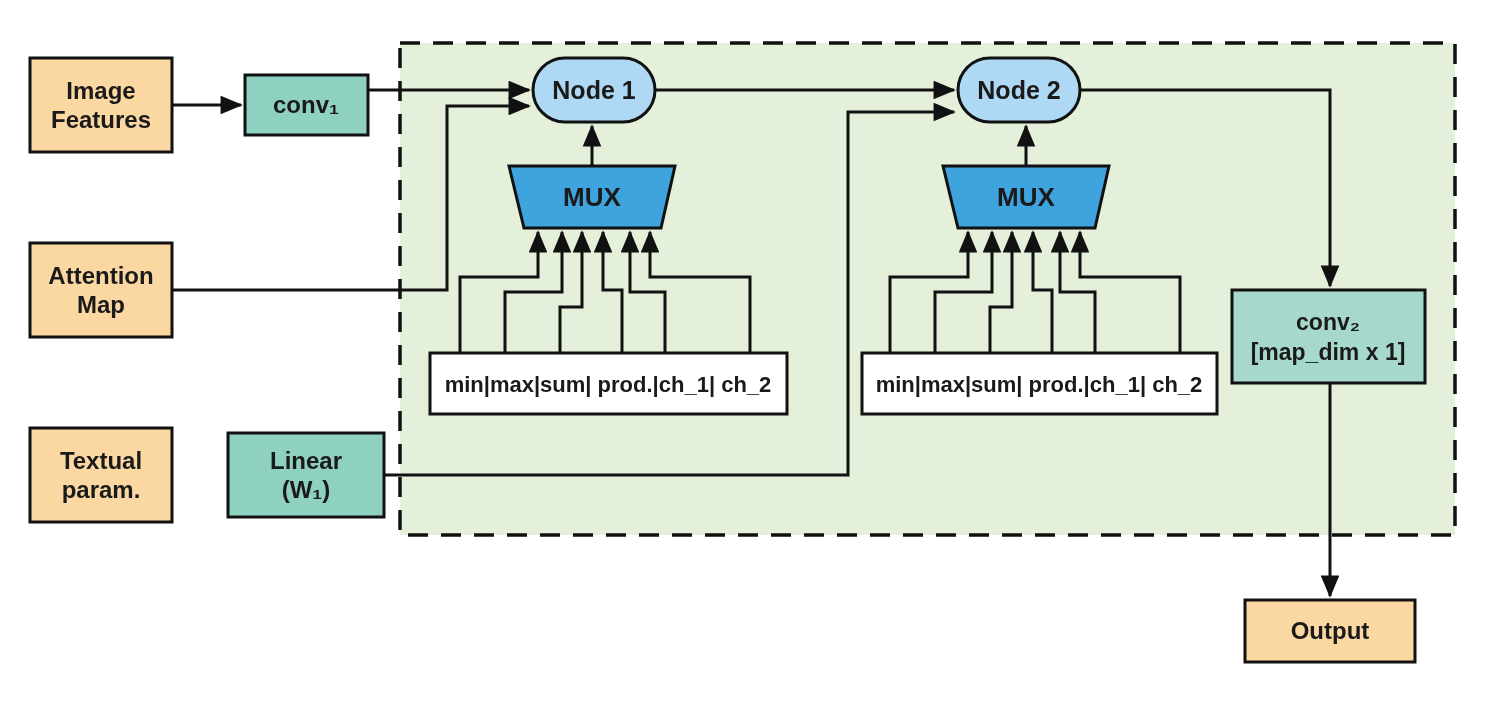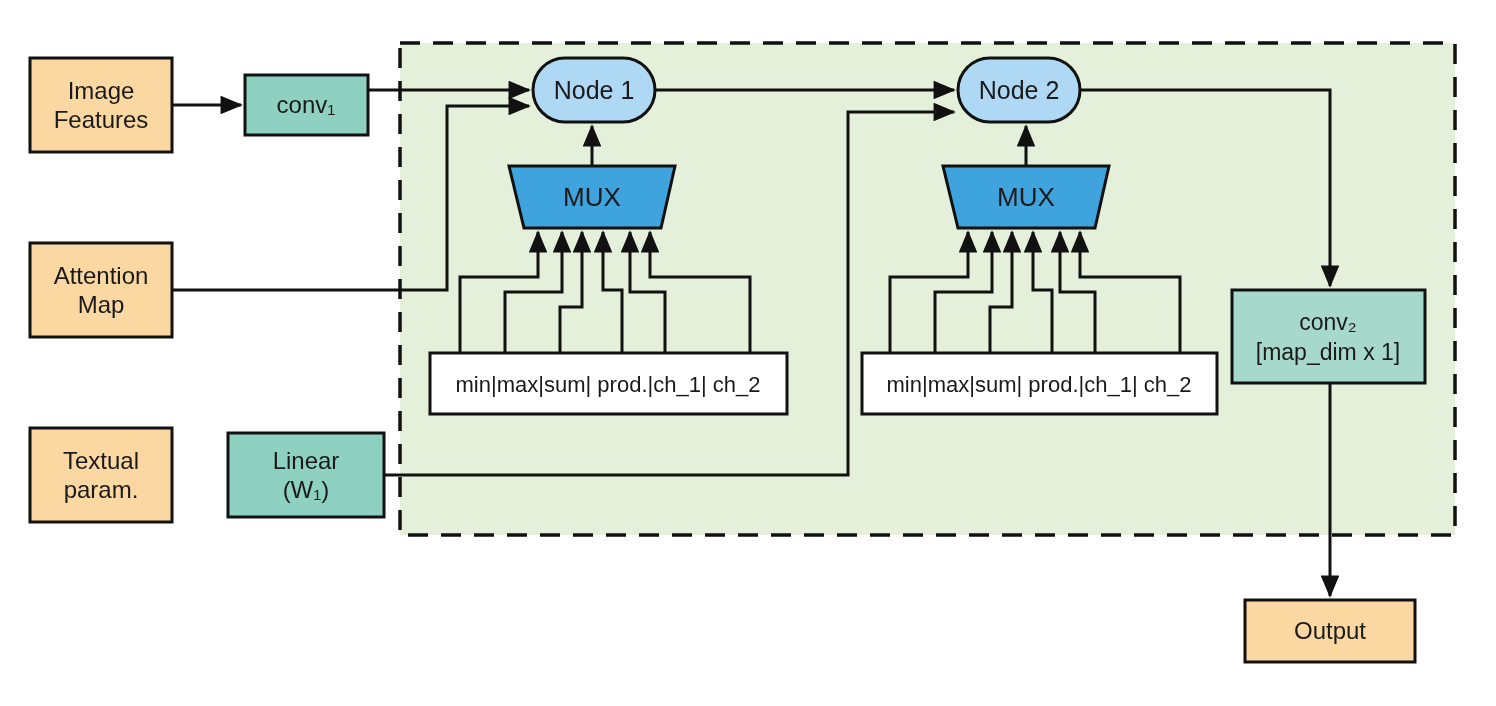--- a/index.html
+++ b/index.html
@@ -1,17 +1,17 @@
 <!DOCTYPE html>
 <html><head>
 <meta charset="utf-8">
 <style>
   html,body { margin:0; padding:0; background:#ffffff; }
   .canvas { position:relative; width:1496px; height:706px; background:#ffffff;
-            font-family:"Liberation Sans", sans-serif; }
+            font-family:"Liberation Sans", sans-serif;font-weight:bold; }
   svg { display:block; }
   .edge { fill:none; stroke-width:3px; }
   .shape { stroke:#111111; stroke-width:3px; }
   .region { stroke:#111111; stroke-width:3.5px; stroke-dasharray:20 13; }
   .lbl { font-family:"Liberation Sans", sans-serif; font-size:24px; fill:#1a1a1a;
          text-anchor:middle; }
   .lbl-node { font-size:25px; }
   .lbl-mux  { font-size:26px; }
   .lbl-ops  { font-size:22px; }
   .lbl-conv2{ font-size:23px; }

